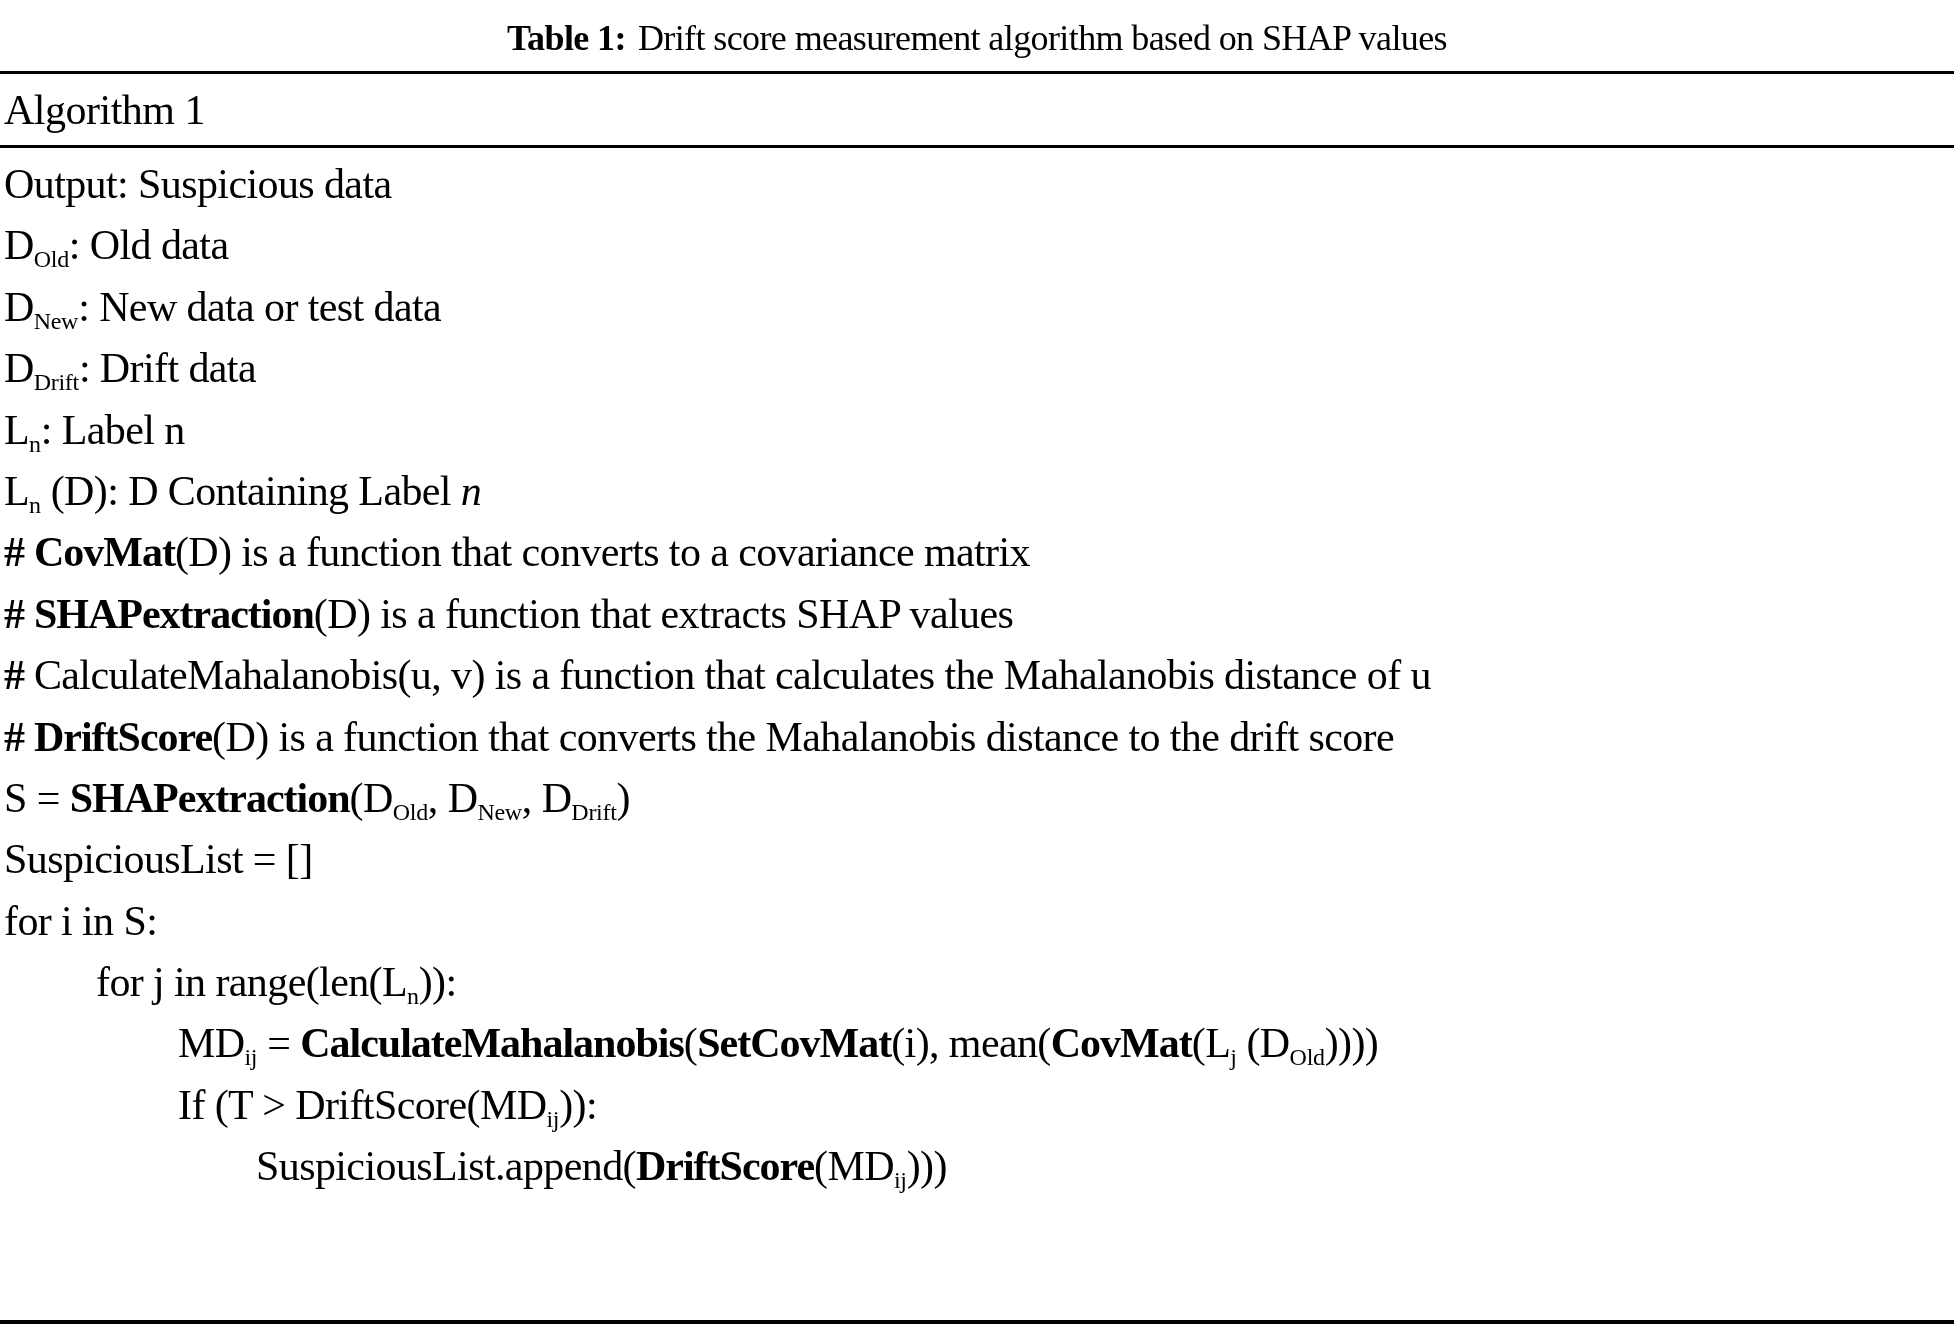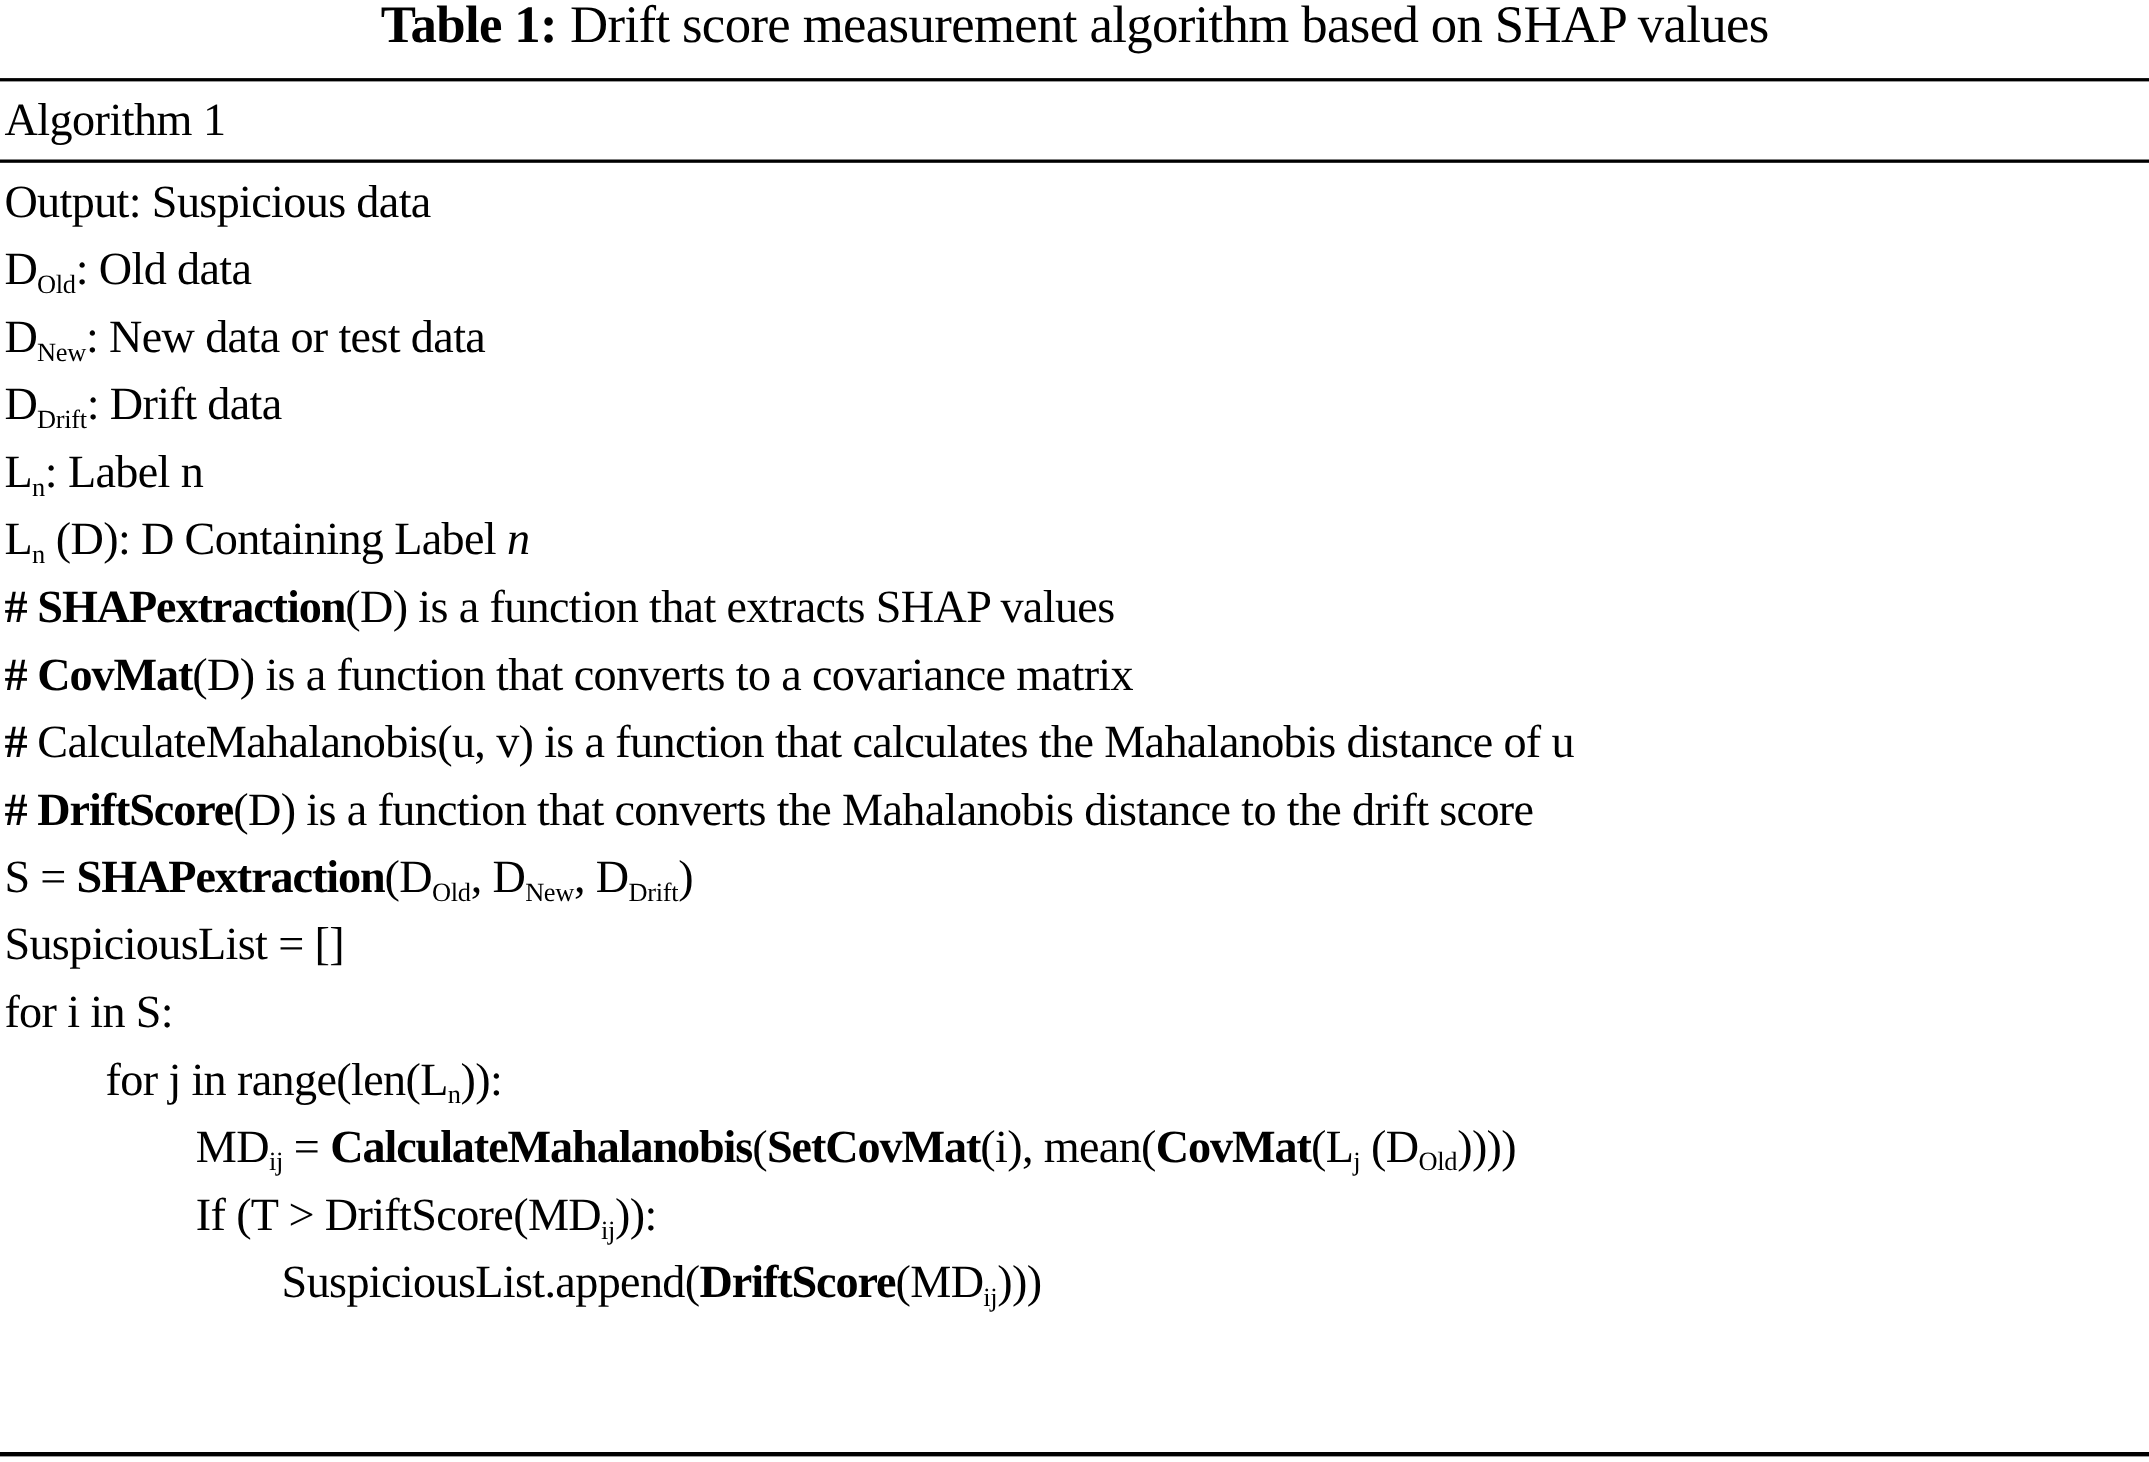--- a/index.html
+++ b/index.html
@@ -11,25 +11,25 @@
       width: 1954px;
       height: 1329px;
       overflow: hidden;
       position: relative;
       font-family: "Liberation Serif", "DejaVu Serif", serif;
       color: #000000;
     }
     .caption {
       position: absolute;
       left: 0;
-      top: 0;
+      top: 15px;
       width: 1954px;
       height: 50px;
       text-align: center;
-      font-size: 48px;
+      font-size: 36px;
       line-height: 46px;
       letter-spacing: -0.6px;
       white-space: nowrap;
     }
     .caption .cap-label {
       font-weight: bold;
       margin-right: 12px;
     }
     .rule {
       position: absolute;
@@ -94,23 +94,23 @@
 
   <div class="line"><span>D</span><sub>New</sub><span>: New data or test data</span></div>
 
   <div class="line"><span>D</span><sub>Drift</sub><span>: Drift data</span></div>
 
   <div class="line"><span>L</span><sub>n</sub><span>: Label n</span></div>
 
   <div class="line"><span>L</span><sub>n</sub><span style="white-space:pre"> (D): D Containing Label </span><i>n</i></div>
 
 
+  <div class="line"><b>#</b> <b>CovMat</b><span>(D) is a function that converts to a covariance matrix</span></div>
+
   <div class="line"><b>#</b> <b>SHAPextraction</b><span>(D) is a function that extracts SHAP values</span></div>
-
-  <div class="line"><b>#</b> <b>CovMat</b><span>(D) is a function that converts to a covariance matrix</span></div>
 
   <div class="line"><b>#</b> <span>CalculateMahalanobis(u, v) is a function that calculates the Mahalanobis distance of u</span></div>
 
   <div class="line"><b>#</b> <b>DriftScore</b><span>(D) is a function that converts the Mahalanobis distance to the drift score</span></div>
 
   <div class="line" style="white-space:pre"><span>S = </span><b>SHAPextraction</b><span>(</span><span>D</span><sub>Old</sub><span>, </span><span>D</span><sub>New</sub><span>, </span><span>D</span><sub>Drift</sub><span>)</span></div>
 
   <div class="line">SuspiciousList = []</div>
 
   <div class="line">for i in S:</div>

